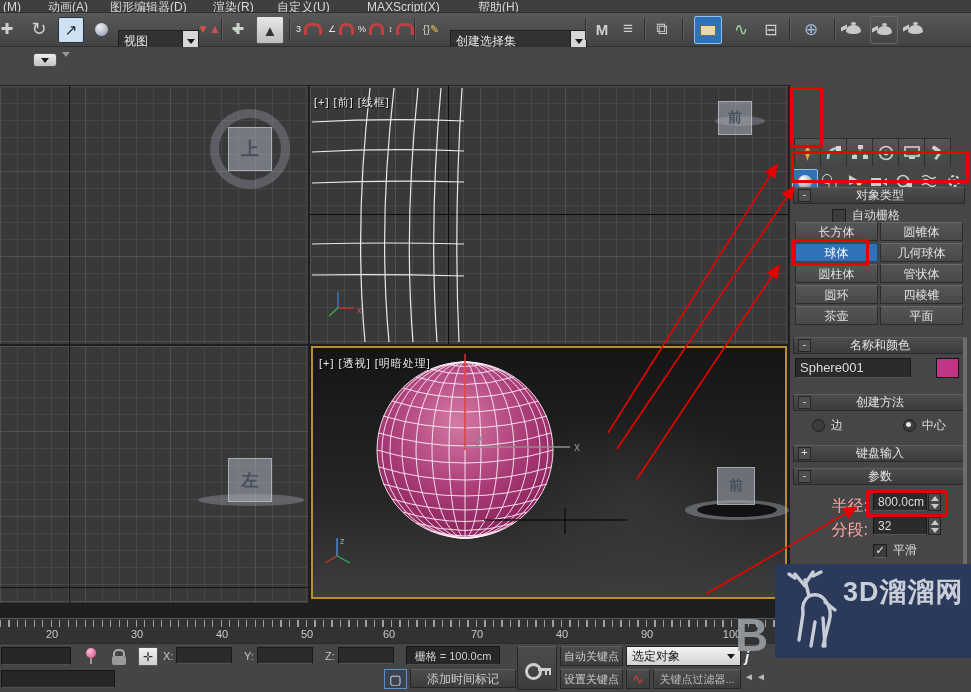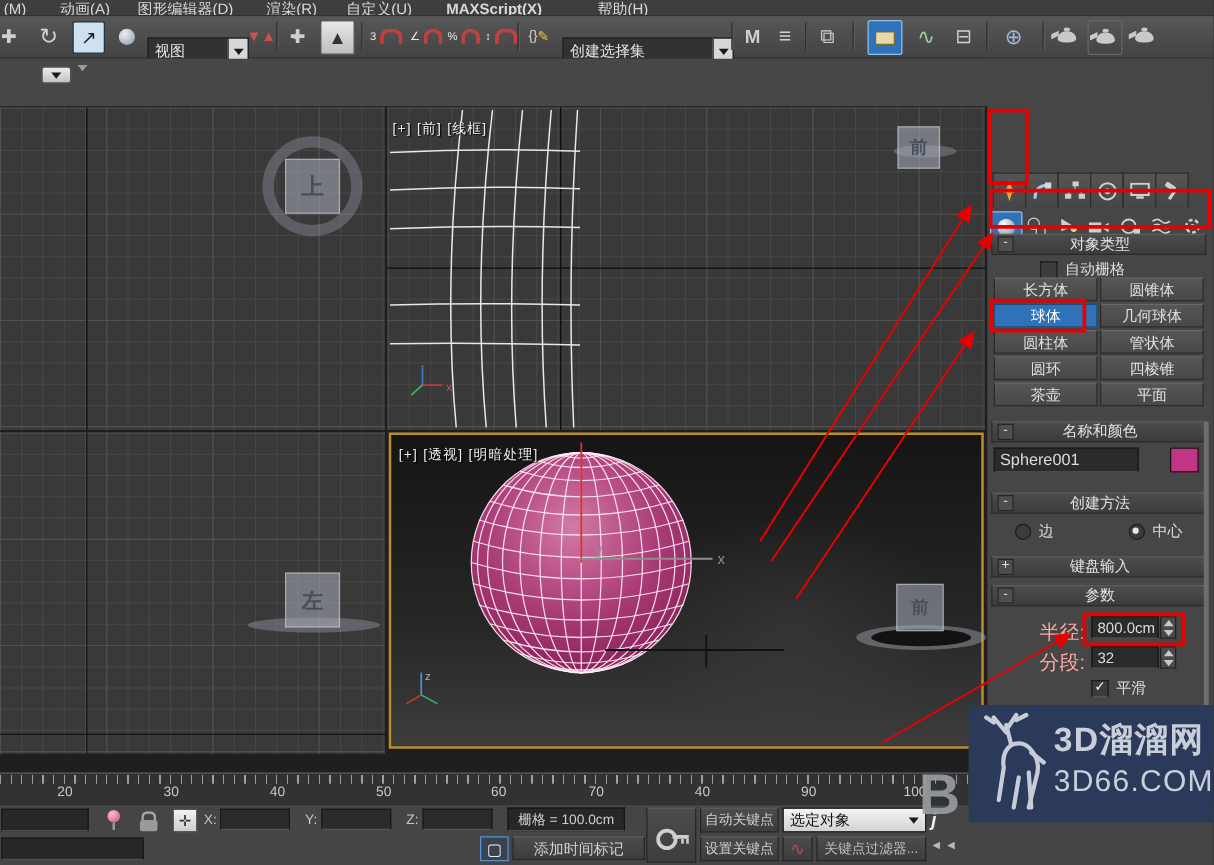--- a/index.html
+++ b/index.html
@@ -73,21 +73,21 @@
 <body>
 
 <div id="root">
 
   <div class="a menubar" id="menubar">
       <span class="menuitem" style="left: 3px;">(M)</span>
       <span class="menuitem" style="left: 48px;">动画(A)</span>
       <span class="menuitem" style="left: 110px;">图形编辑器(D)</span>
       <span class="menuitem" style="left: 213px;">渲染(R)</span>
       <span class="menuitem" style="left: 277px;">自定义(U)</span>
-      <span class="menuitem" style="left: 357px; font-weight: bold;">MAXScript(X)</span>
+      <span class="menuitem" style="left: 367px;">MAXScript(X)</span>
       <span class="menuitem" style="left: 478px;">帮助(H)</span>
     </div>
 
   <div class="a toolbar">
     <div class="ti" style="left:-6px">✚</div>
     <div class="ti" style="left:26px;font-size:18px">↻</div>
     <div class="ti" style="left:58px;background:#cfe0f0;color:#123;border:1px solid #234;width:24px;height:24px;top:4px">↗</div>
     <div class="ti" style="left:88px">
       <span style="width:13px;height:13px;border-radius:50%;background:radial-gradient(circle at 35% 30%,#eee,#8a9ab0);display:inline-block"></span>
     </div>
@@ -433,21 +433,21 @@
 
     <div class="a" style="left:173px;top:290px;width:4px;height:260px;background:#6d6d6d;border-radius:2px"></div>
   </div>
 
   <div class="a ruler">
       <div id="ruler-labels">
         <span class="ticklabel" style="left: 37px;">20</span>
         <span class="ticklabel" style="left: 122px;">30</span>
         <span class="ticklabel" style="left: 207px;">40</span>
         <span class="ticklabel" style="left: 292px;">50</span>
-        <span class="ticklabel" style="left: 384px;">60</span>
+        <span class="ticklabel" style="left: 374px;">60</span>
         <span class="ticklabel" style="left: 462px;">70</span>
         <span class="ticklabel" style="left: 547px;">40</span>
         <span class="ticklabel" style="left: 632px;">90</span>
         <span class="ticklabel" style="left: 717px;">100</span>
       </div>
     </div>
   <div class="a" style="left:775px;top:598px;width:196px;height:20px;background:#434343"></div>
 
   <div class="a" style="left:0;top:643px;width:971px;height:49px;background:#454545;border-top:1px solid #2c2c2c">
     <div class="a darkfld" style="left:1px;top:3px;width:70px;height:18px"></div>
@@ -498,21 +498,20 @@
     <svg width="62" height="90" style="position:absolute;left:4px;top:2px">
       <g stroke="#c7ccd6" stroke-width="3.4" fill="none" stroke-linecap="round">
         <path d="M30 30 L26 14 M26 20 L16 8 M26 18 L34 6 M16 12 L10 8 M34 10 L42 6"></path>
         <path d="M30 30 q10 -4 16 4 q8 10 4 22 l-6 24"></path>
         <path d="M30 30 q-8 6 -6 18 l-4 26"></path>
         <path d="M36 56 l-4 24 M44 52 l2 28"></path>
         <path d="M46 36 l10 8"></path>
       </g>
     </svg>
     <div class="wmtxt" style="position:absolute;left:68px;top:10px;font-size:27px">3D溜溜网</div>
-    <div class="wmtxt" style="position:absolute;left:68px;top:48px;font-size:24px;font-weight:normal">3D66.COM</div>
   </div>
 
   <div class="a redbox" style="left:790px;top:87px;width:33px;height:61px"></div>
   <div class="a redbox" style="left:791px;top:151px;width:178px;height:32px"></div>
   <div class="a redbox" style="left:792px;top:239px;width:77px;height:27px"></div>
   <div class="a redbox" style="left:866px;top:490px;width:82px;height:27px"></div>
   <svg id="arrowsvg" width="971" height="692">
     <defs>
       <marker id="ah" markerWidth="9" markerHeight="8" refX="7" refY="4" orient="auto">
         <path d="M0 0 L9 4 L0 8 Z" fill="#e80000"></path>

